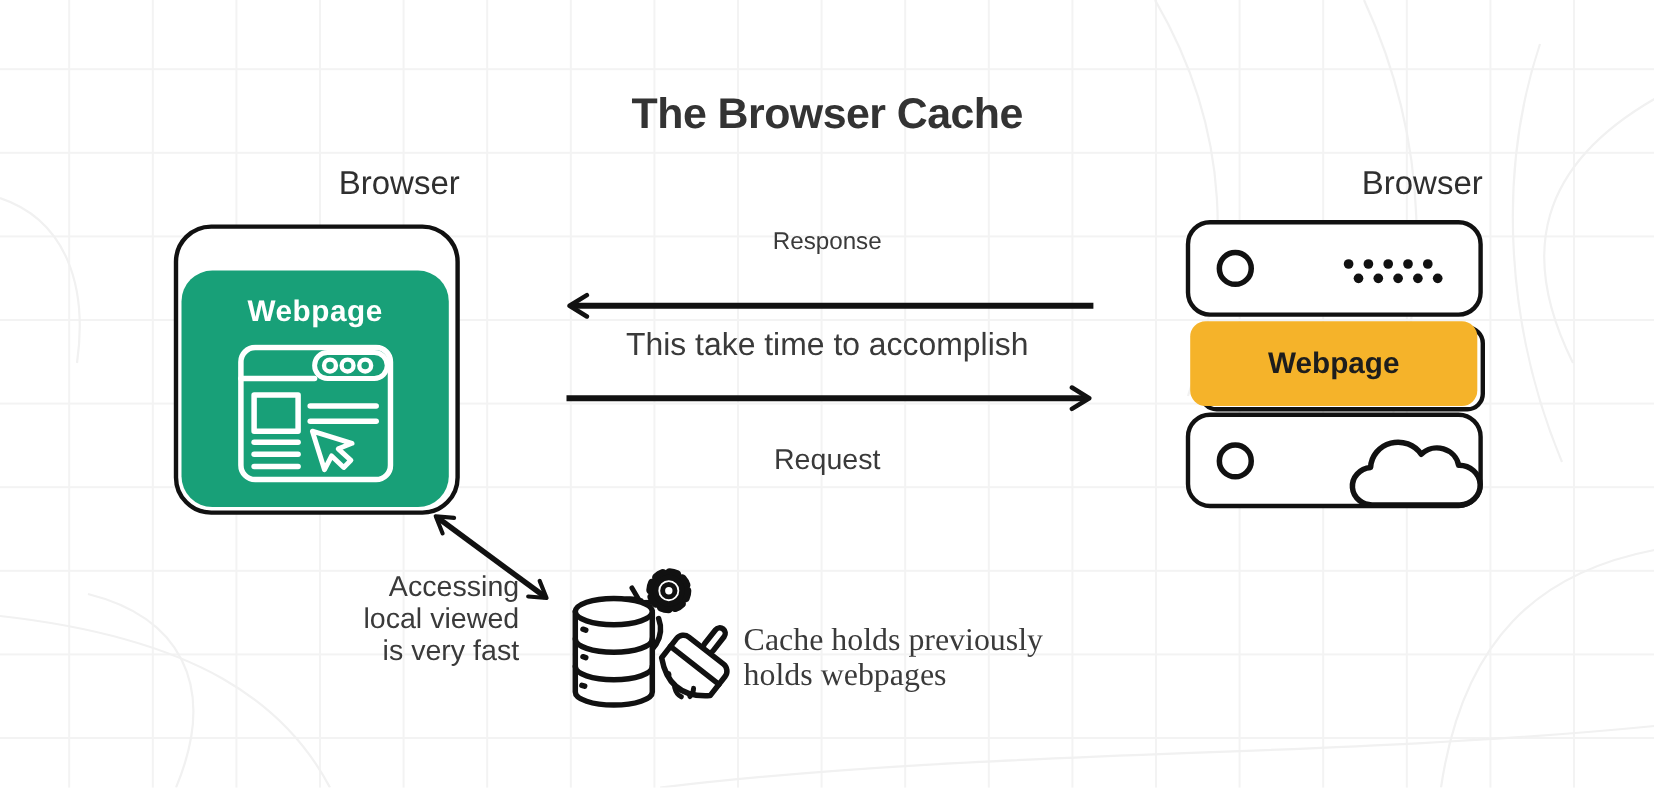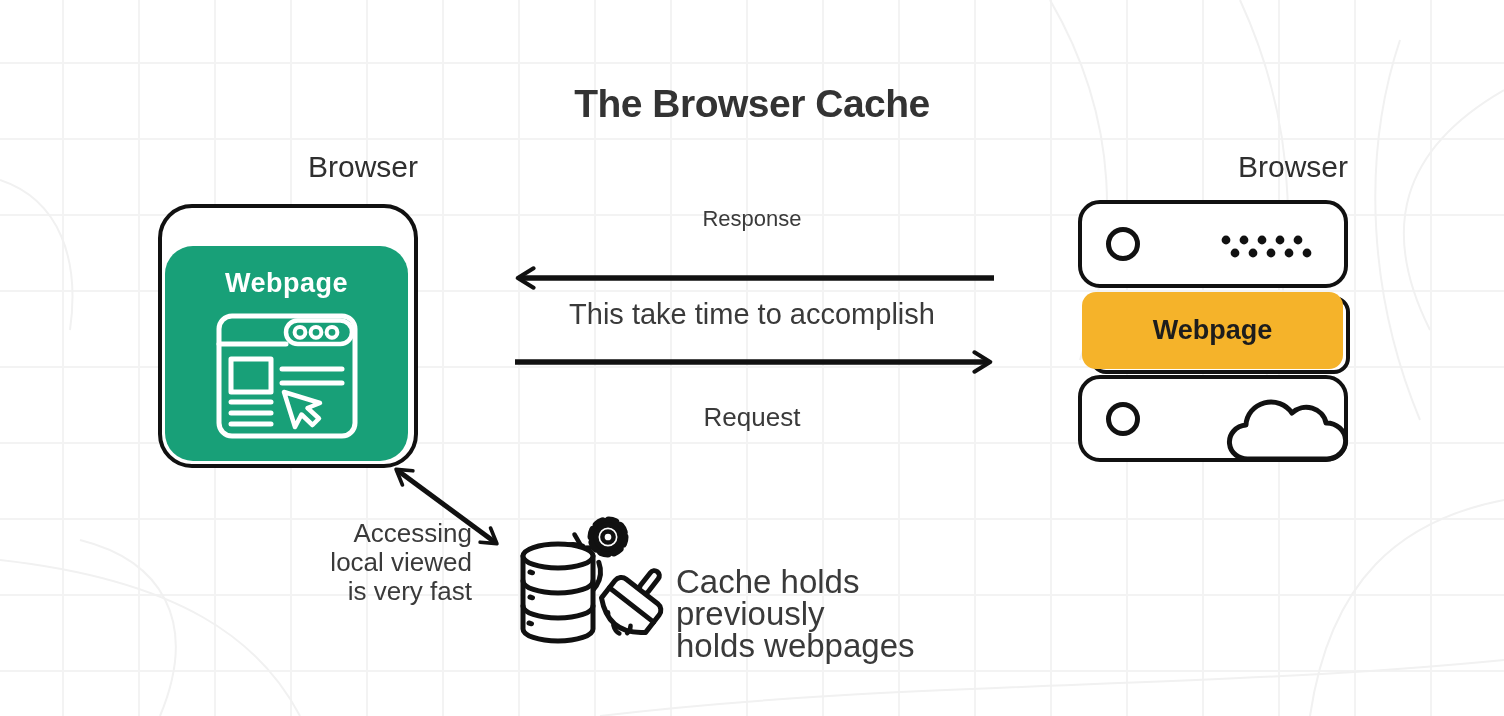--- a/index.html
+++ b/index.html
@@ -78,21 +78,21 @@
   .arrow-svg{position:absolute;}
   .hv-arrows{left:505px;top:255px;}
   .diag-arrow{left:380px;top:453px;}
 
   .access-note{
     position:absolute;left:268px;top:519px;width:204px;text-align:right;
     font-size:26px;line-height:29px;color:var(--text);
   }
   .cache-note{
     position:absolute;left:676px;top:566px;width:330px;text-align:left;
-    font-size:33px;line-height:32px;color:var(--text);
+    font-size:29px;line-height:32px;color:var(--text);font-family:Liberation Serif, serif;
   }
   .cache-icon{position:absolute;left:505px;top:495px;}
 </style>
 </head>
 <body>
 
 <div class="canvas">
 
   <svg class="warp" width="1504" height="716" viewBox="0 0 1504 716">
     <g fill="none" stroke="#F1F1F1" stroke-width="2">

